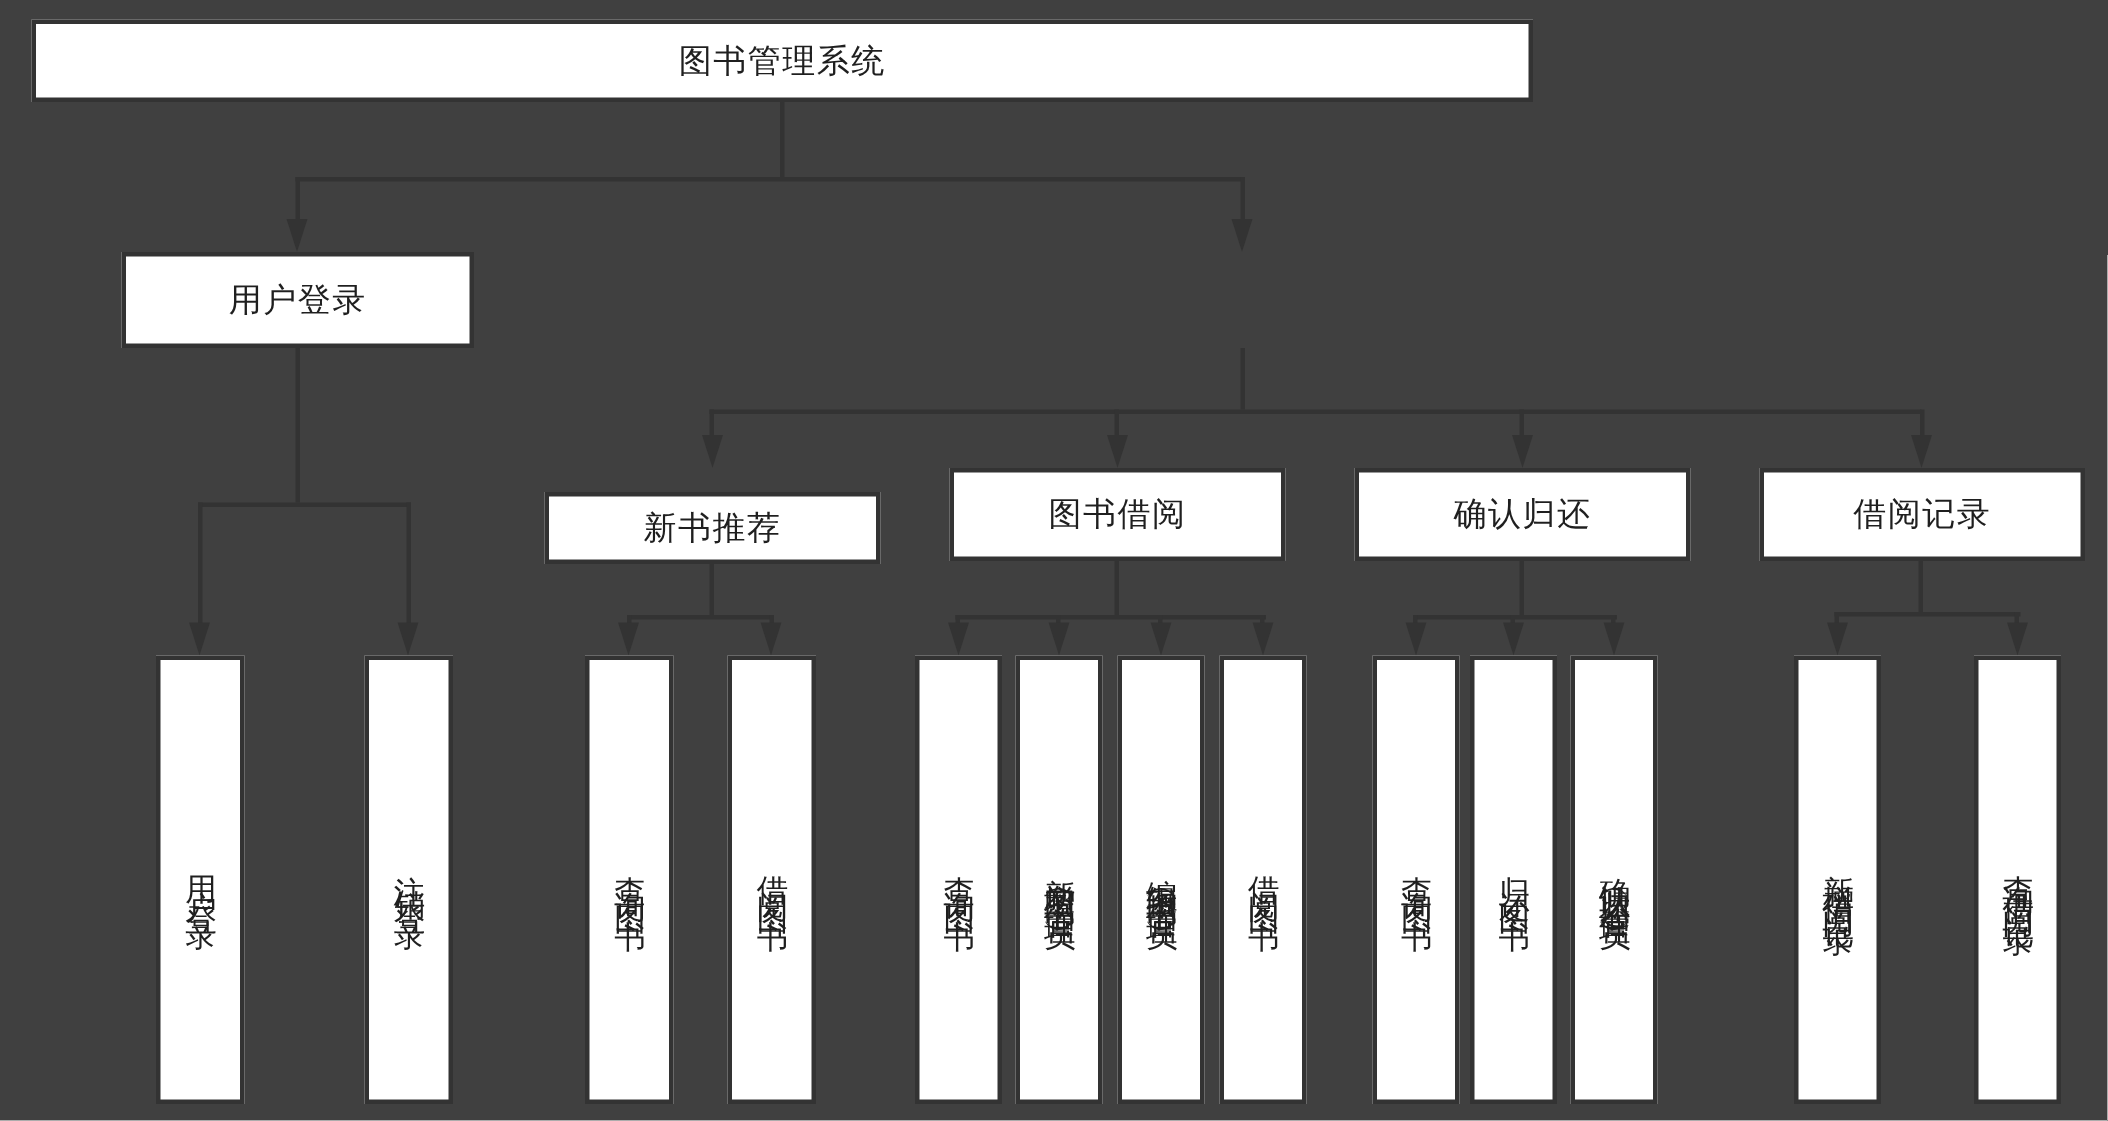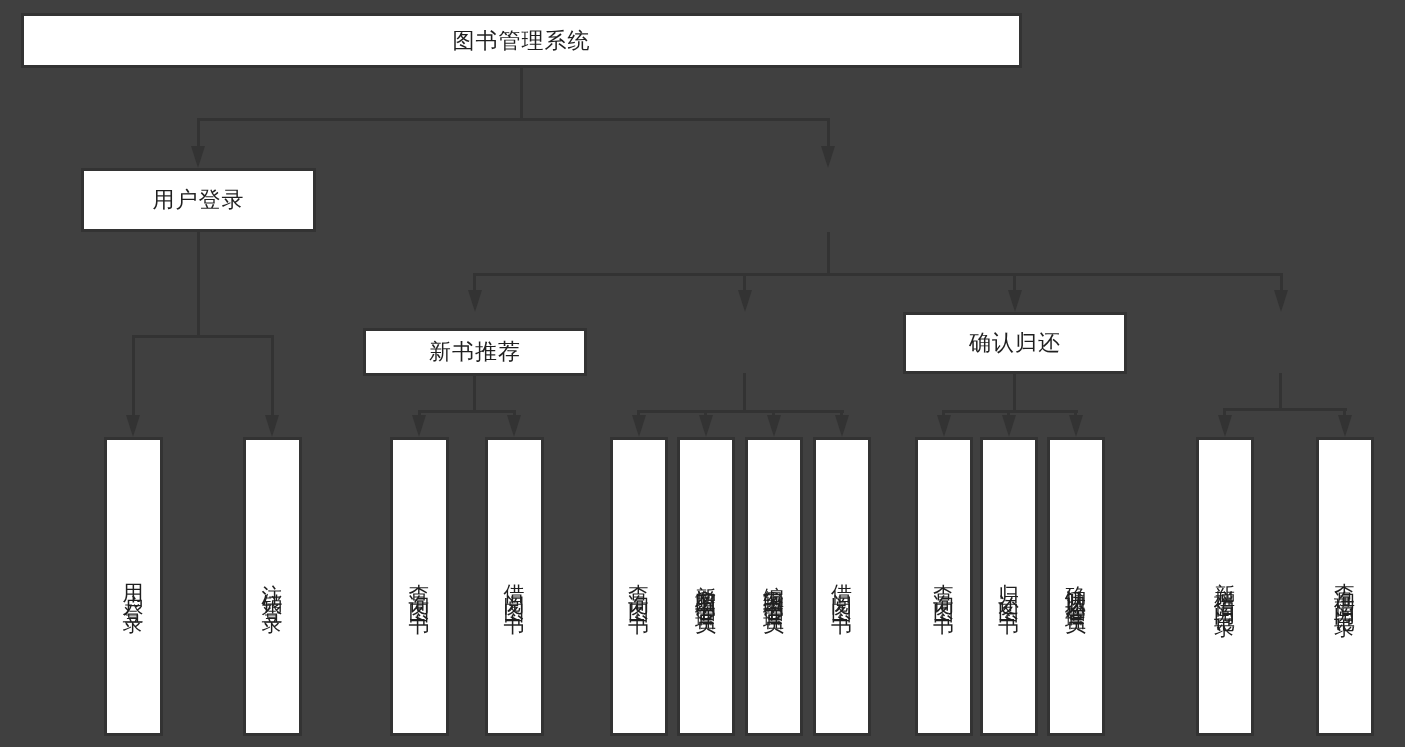--- a/index.html
+++ b/index.html
@@ -92,22 +92,28 @@
   <div class="vline" style="left:743px;top:273px;height:19px;"></div>
   <div class="arrow" style="left:738px;top:290px;"></div>
   <div class="vline" style="left:1013px;top:273px;height:19px;"></div>
   <div class="arrow" style="left:1008px;top:290px;"></div>
   <div class="vline" style="left:1280px;top:273px;height:19px;"></div>
   <div class="arrow" style="left:1274px;top:290px;"></div>
 
   <div class="box" style="left:363px;top:312px;width:224px;height:48px;margin-top:16px;">
     <span>新书推荐</span>
   </div>
+  <div class="box" style="left:633px;top:312px;width:224px;height:62px;">
+    <span>图书借阅</span>
+  </div>
   <div class="box" style="left:903px;top:312px;width:224px;height:62px;">
     <span>确认归还</span>
+  </div>
+  <div class="box" style="left:1173px;top:312px;width:217px;height:62px;">
+    <span>借阅记录</span>
   </div>
 
   <div class="vline" style="left:473px;top:373px;height:37px;"></div>
   <div class="hline" style="left:418px;top:410px;width:98px;"></div>
   <div class="vline" style="left:418px;top:410px;height:8px;"></div>
   <div class="arrow" style="left:412px;top:415px;"></div>
   <div class="vline" style="left:513px;top:410px;height:8px;"></div>
   <div class="arrow" style="left:507px;top:415px;"></div>
 
   <div class="vline" style="left:743px;top:373px;height:37px;"></div>

